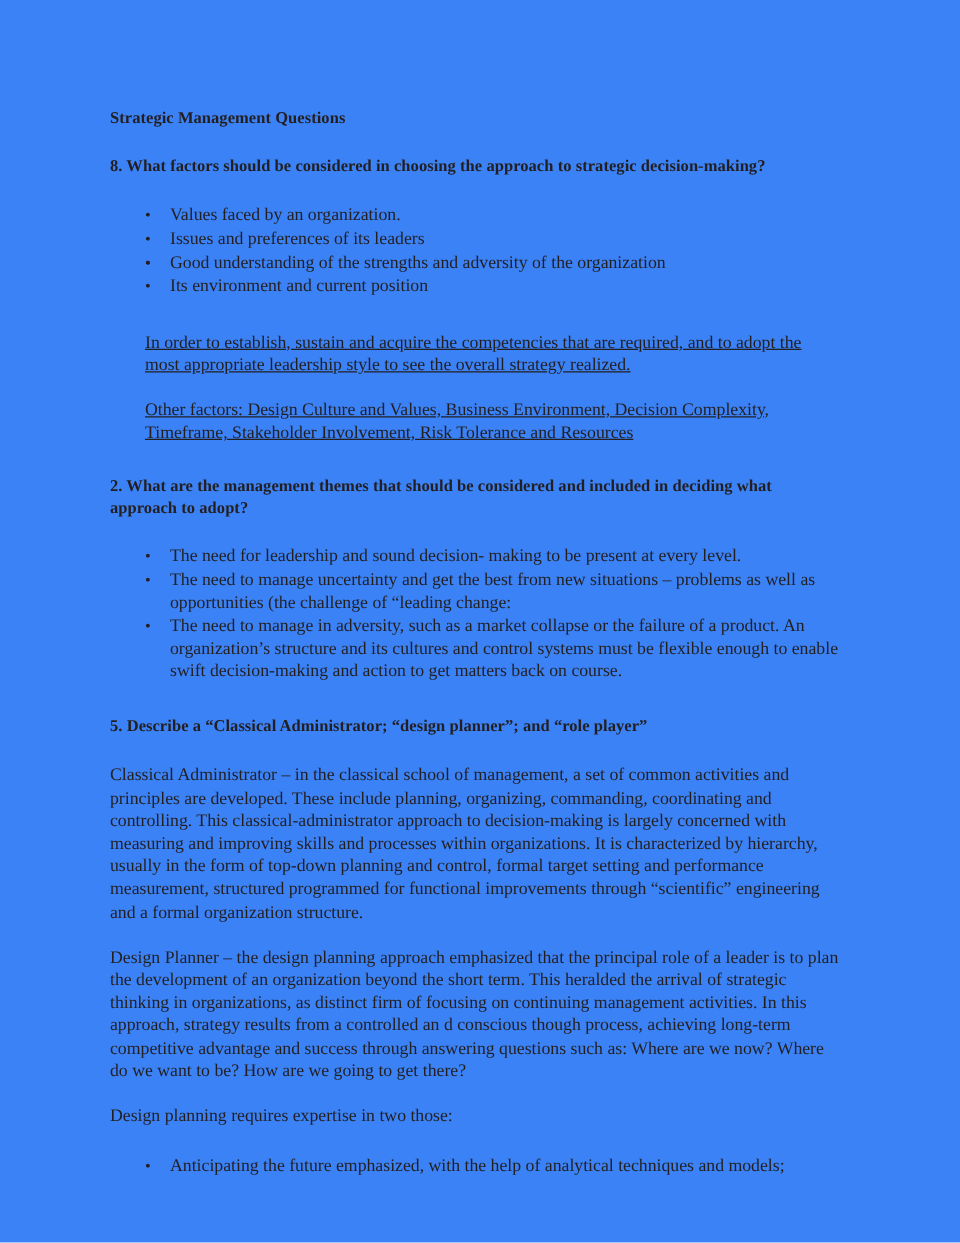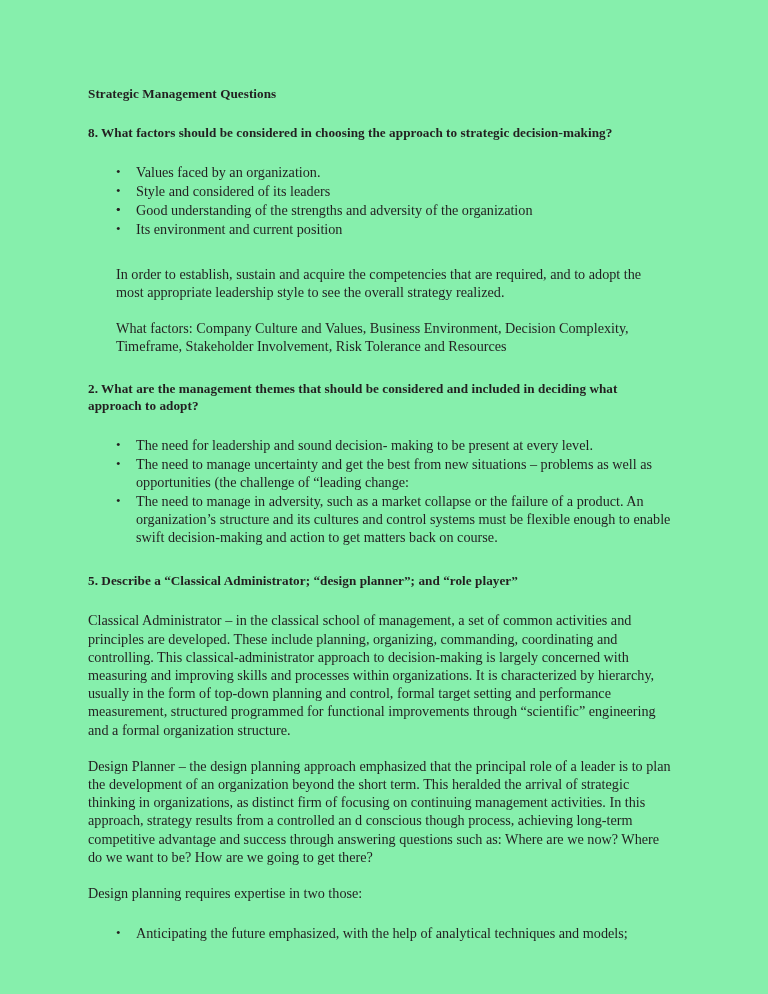--- a/index.html
+++ b/index.html
@@ -11,21 +11,21 @@
     width: 768px;
     height: 994px;
     font-family: "Liberation Serif", "DejaVu Serif", serif;
     color: #231f20;
     -webkit-font-smoothing: antialiased;
   }
   .page {
     position: relative;
     width: 768px;
     height: 994px;
-    background: #86efac;
+    background: #3b82f6;
     overflow: hidden;
   }
   .content {
     position: absolute;
     left: 88px;
     top: 86px;
     width: 584px;
   }
   .h-bold {
     font-weight: bold;
@@ -36,20 +36,21 @@
   }
   .para {
     font-size: 14.2px;
     line-height: 18.2px;
     margin: 0;
     text-align: left;
   }
   .indent {
     margin-left: 28px;
     width: 556px;
+    text-decoration: underline;
   }
   .gap-sm { height: 18px; }
   .gap-md { height: 22px; }
   .gap-lg { height: 26px; }
 
   ul.bullets {
     list-style: none;
     margin: 0;
     padding: 0;
   }
@@ -85,42 +86,42 @@
 
     <div class="gap-md"></div>
 
     <ul class="bullets tight">
       <li>
         <span class="dot">•</span>
         <span>Values faced by an organization.</span>
       </li>
       <li>
         <span class="dot">•</span>
-        <span>Style and considered of its leaders</span>
+        <span>Issues and preferences of its leaders</span>
       </li>
       <li>
         <span class="dot">•</span>
       </li>
       <li>
         <span class="dot">•</span>
         <span>Good understanding of the strengths and adversity of the organization</span>
       </li>
       <li>
         <span class="dot">•</span>
         <span>Its environment and current position</span>
       </li>
     </ul>
 
     <div class="gap-lg"></div>
 
     <p class="para indent">In order to establish, sustain and acquire the competencies that are required, and to adopt the most appropriate leadership style to see the overall strategy realized.</p>
 
     <div class="gap-sm"></div>
 
-    <p class="para indent">What factors: Company Culture and Values, Business Environment, Decision Complexity, Timeframe, Stakeholder Involvement, Risk Tolerance and Resources</p>
+    <p class="para indent">Other factors: Design Culture and Values, Business Environment, Decision Complexity, Timeframe, Stakeholder Involvement, Risk Tolerance and Resources</p>
 
     <div class="gap-lg"></div>
 
     <p class="h-bold">2. What are the management themes that should be considered and included in deciding what approach to adopt?</p>
 
     <div class="gap-md"></div>
 
     <ul class="bullets">
       <li>
         <span class="dot">•</span>

